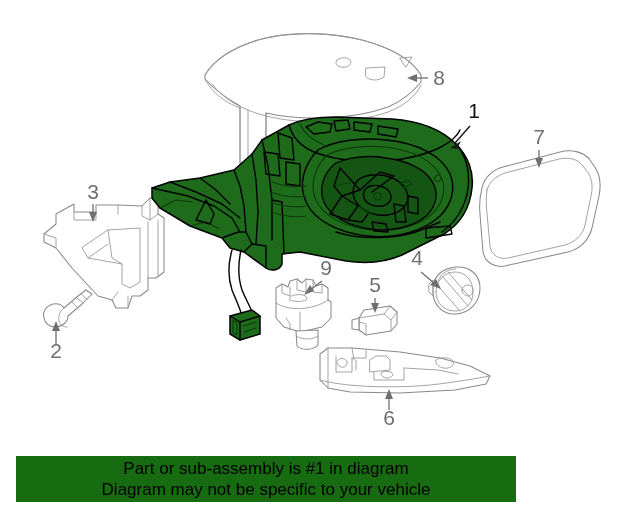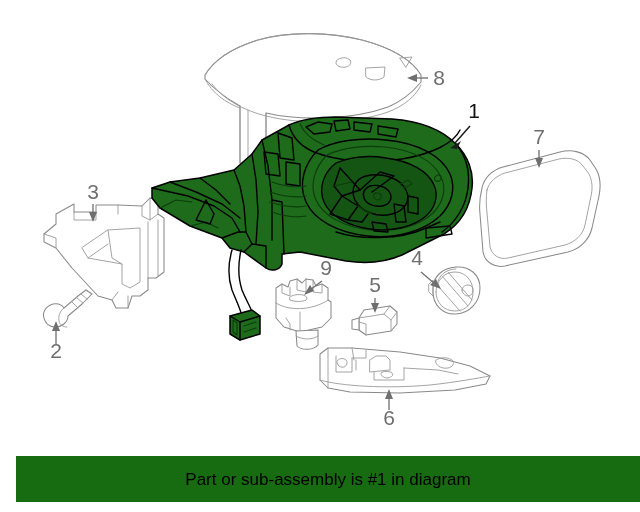--- a/index.html
+++ b/index.html
@@ -100,21 +100,21 @@
     font-family: "Liberation Sans", sans-serif;
     font-size: 21px;
     fill: #111111;
     text-anchor: middle;
     dominant-baseline: alphabetic;
   }
   #notice-banner {
     position: absolute;
     left: 16px;
     top: 456px;
-    width: 624px;
+    width: 500px;
     height: 46px;
     background: #176b11;
     box-sizing: border-box;
     display: flex;
     flex-direction: column;
     align-items: center;
     justify-content: center;
     overflow: hidden;
   }
   #notice-banner .banner-line {
@@ -447,15 +447,16 @@
     <g>
       <line class="leader" x1="322" y1="281" x2="310" y2="290"></line>
       <polygon class="arrowhead" points="304,295 314,291 310,285"></polygon>
       <text class="callout-text" x="326" y="275">9</text>
     </g>
 
   </svg>
 
   <div id="notice-banner">
     <div class="banner-line">Part or sub-assembly is #1 in diagram</div>
+    <div class="banner-line">Diagram may not be specific to your vehicle</div>
   </div>
 
 </div>
 
 </body></html>

